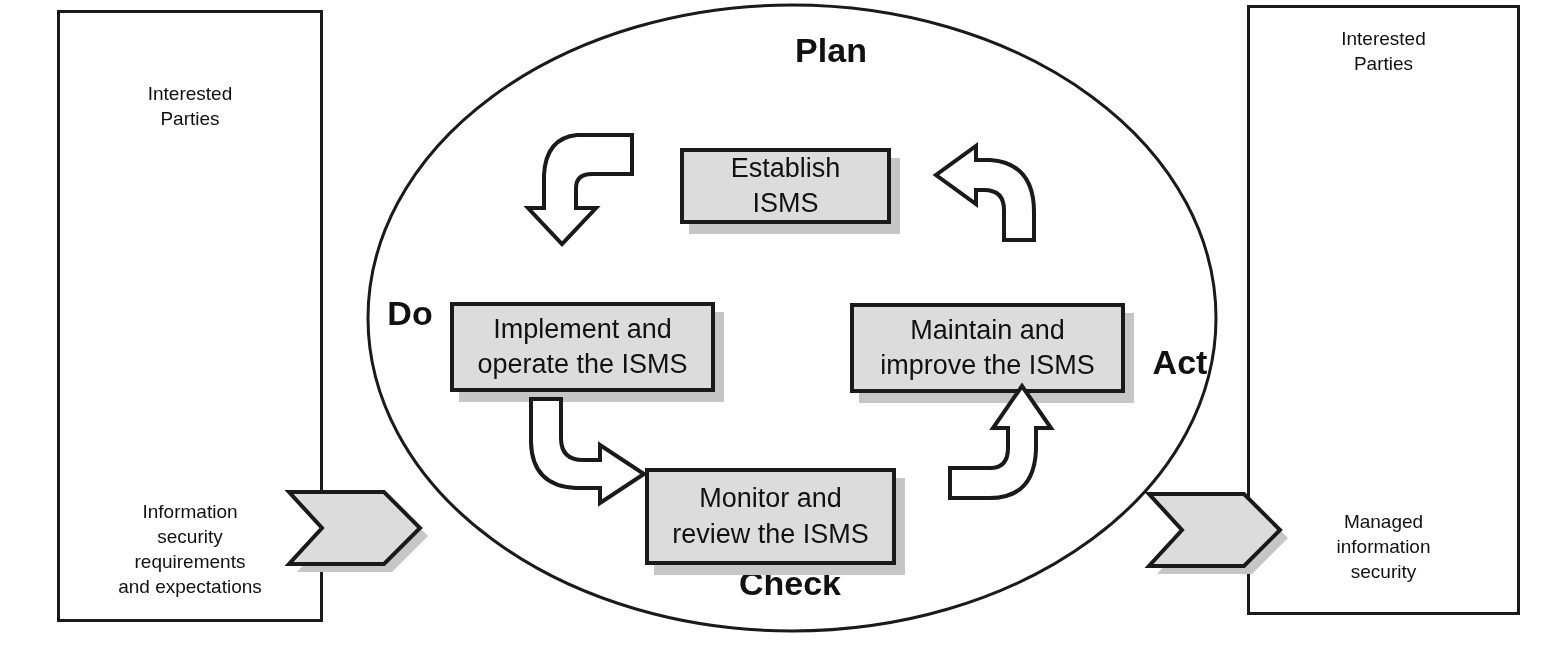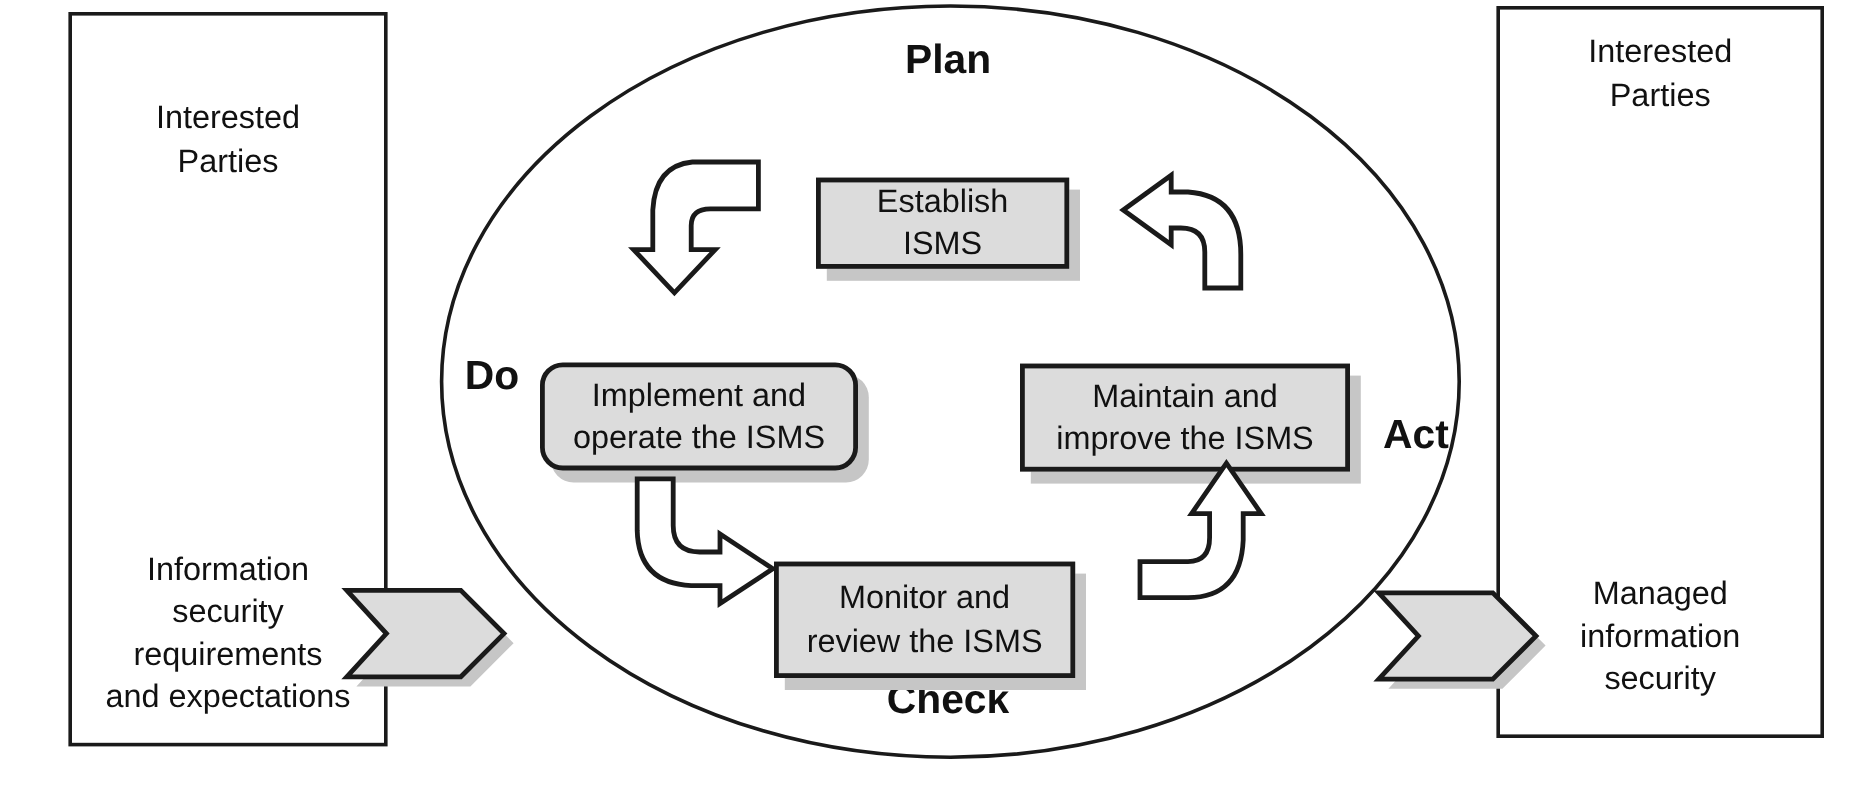--- a/index.html
+++ b/index.html
@@ -16,21 +16,21 @@
     color:#111;position:relative;overflow:hidden;
   }
   .abs{position:absolute;}
   .panel{
     border:3px solid var(--node-border);
     background:var(--bg);
     box-sizing:border-box;
   }
   .panel-label{
     position:absolute;left:0;right:0;
-    text-align:center;font-size:27px;line-height:1.32;
+    text-align:center;font-size:19px;line-height:1.32;
     white-space:pre-line;
   }
   .pdca-label{
     font-weight:bold;font-size:34px;line-height:1;
     text-align:center;letter-spacing:0px;
   }
   .node{
     background:var(--node-fill);
     border:4px solid var(--node-border);
     box-shadow:9px 10px 0 var(--shadow);
@@ -63,28 +63,28 @@
 </div>
 
 <div class="abs panel" style="left:1247px;top:5px;width:273px;height:610px;">
   <div class="panel-label" style="top:18px;">Interested
 Parties</div>
   <div class="panel-label" style="bottom:28px;">Managed
 information
 security</div>
 </div>
 
-<div class="abs pdca-label" style="left:690px;top:33px;width:200px;">Plan</div>
+<div class="abs pdca-label" style="left:731px;top:33px;width:200px;">Plan</div>
 <div class="abs pdca-label" style="left:355px;top:296px;width:110px;">Do</div>
 <div class="abs pdca-label" style="left:1125px;top:301px;width:110px;margin-top:44px;">Act</div>
 <div class="abs pdca-label" style="left:690px;top:566px;width:200px;">Check</div>
 
 <div class="abs node" style="left:680px;top:117px;width:211px;height:76px;">Establish
 ISMS</div>
-<div class="abs node" style="left:450px;top:271px;width:265px;height:90px;border-radius:19px;">Implement and
+<div class="abs node" style="left:450px;top:271px;width:265px;height:90px;">Implement and
 operate the ISMS</div>
 <div class="abs node" style="left:850px;top:272px;width:275px;height:90px;">Maintain and
 improve the ISMS</div>
 <div class="abs node" style="left:645px;top:437px;width:251px;height:97px;">Monitor and
 review the ISMS</div>
 
 <svg class="abs" style="left:522px;top:130px;" width="115" height="120" viewBox="0 0 115 120">
   <path class="elbow" d="M110,5 L55,5 Q24,8 22,45 L22,78 L6,78 L40,114 L74,78 L54,78 L54,58 Q54,44 70,44 L110,44 Z"></path>
 </svg>
 

